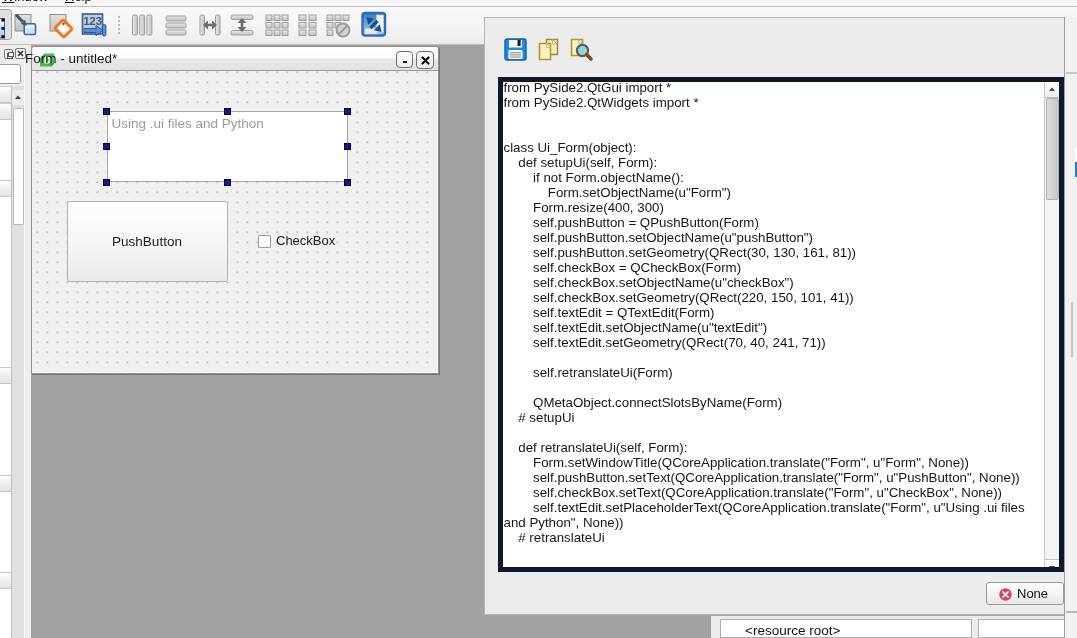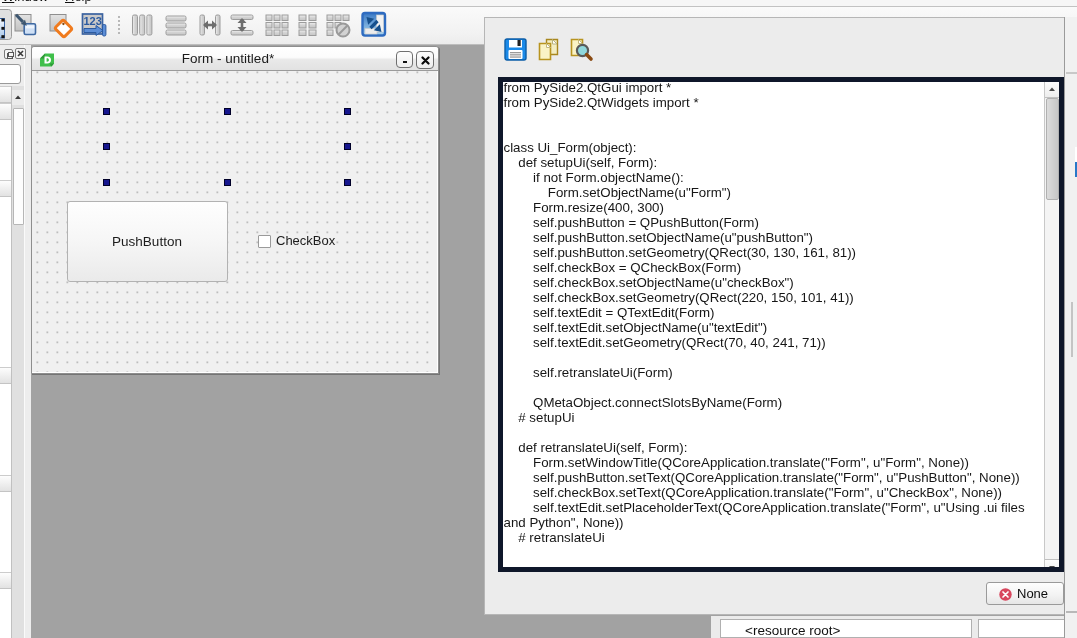--- a/index.html
+++ b/index.html
@@ -191,21 +191,21 @@
 <div class="abs" id="formwin" style="left:31px;top:46px;width:408px;height:328px;border:1px solid #8e8e8e;border-radius:3px 3px 0 0;box-sizing:border-box;background:#f0f0f0;box-shadow:1px 1px 0 rgba(60,60,60,.45), inset -1px -1px 0 #ffffff;">
 
   <div class="abs" style="left:0;top:0;width:406px;height:23px;background:linear-gradient(180deg,#ffffff 0%,#fbfbfb 45%,#e9e9e9 55%,#e2e2e2 100%);border-bottom:1px solid #9a9a9a;border-radius:3px 3px 0 0;">
 
     <svg class="abs" style="left:7px;top:6px;" width="16" height="14" viewBox="0 0 16 14">
       <path d="M3.5 3 L6 0.5 L15 0.5 L15 10.5 L12.5 13.5 L1 13.5 L1 5.5 Z" fill="#3fbf4a"></path>
       <path d="M3.5 3 L6 0.5 L6 5.5 L1 5.5 Z" fill="#2e9937"></path>
       <path d="M15 10.5 L12.5 13.5 L10.5 10.5 Z" fill="#2e9937"></path>
       <path fill-rule="evenodd" fill="#ffffff" d="M5.5 3.5 L8.2 3.5 C10.8 3.5 12 4.9 12 7 C12 9.1 10.8 10.5 8.2 10.5 L5.5 10.5 Z M7.6 5.3 L8.1 5.3 C9.3 5.3 9.9 5.9 9.9 7 C9.9 8.1 9.3 8.7 8.1 8.7 L7.6 8.7 Z"></path>
     </svg>
-    <div class="abs" style="left:-7px;top:0;width:406px;height:23px;text-align:center;font-size:13.5px;color:#1a1a1a;line-height:23px;">Form - untitled*</div>
+    <div class="abs" style="left:-7px;top:0;width:406px;height:23px;font-size:13.5px;color:#1a1a1a;line-height:23px;">Form - untitled*</div>
 
     <div class="abs" style="left:364px;top:4px;width:17px;height:17px;border:1px solid #6f6f6f;border-radius:4px;background:linear-gradient(180deg,#fdfdfd,#ededed);box-sizing:border-box;">
       <div class="abs" style="left:5.5px;top:9px;width:4px;height:2px;background:#111;"></div>
     </div>
     <div class="abs" style="left:384px;top:4px;width:18px;height:18px;border:1px solid #6f6f6f;border-radius:4px;background:linear-gradient(180deg,#fdfdfd,#ededed);box-sizing:border-box;">
       <svg class="abs" style="left:3.5px;top:3.5px;" width="9" height="9" viewBox="0 0 9 9">
           <path d="M1.5 1.5 L7.5 7.5 M7.5 1.5 L1.5 7.5" stroke="#0a0a0a" stroke-width="2.2" stroke-linecap="round"></path>
         </svg>
     </div>
   </div>
@@ -213,20 +213,23 @@
   <div class="abs" style="left:2px;top:24px;width:402px;height:301px;background-color:#f0f0f0;">
     <svg class="abs" style="left:0;top:0;" width="402" height="301">
       <defs>
           <pattern id="dots" width="10" height="10" patternUnits="userSpaceOnUse" x="2.6" y="0.6">
         <rect x="0" y="0" width="1.3" height="1.3" fill="#8e8e8e"></rect>
       </pattern>
         </defs>
       <rect width="402" height="301" fill="url(#dots)"></rect>
     </svg>
 
+    <div class="abs" style="left:72.5px;top:40px;width:241px;height:71px;background:#ffffff;border:1px solid #a8a8a8;box-sizing:border-box;">
+      <div class="abs" style="left:4px;top:4px;font-size:13.5px;color:#9a9a9a;">Using .ui files and Python</div>
+    </div>
 
     <div class="abs hdl" style="left:69px;top:36.5px;"></div>
     <div class="abs hdl" style="left:189.5px;top:36.5px;"></div>
     <div class="abs hdl" style="left:310px;top:36.5px;"></div>
     <div class="abs hdl" style="left:69px;top:72px;"></div>
     <div class="abs hdl" style="left:310px;top:72px;"></div>
     <div class="abs hdl" style="left:69px;top:107.5px;"></div>
     <div class="abs hdl" style="left:189.5px;top:107.5px;"></div>
     <div class="abs hdl" style="left:310px;top:107.5px;"></div>
 

